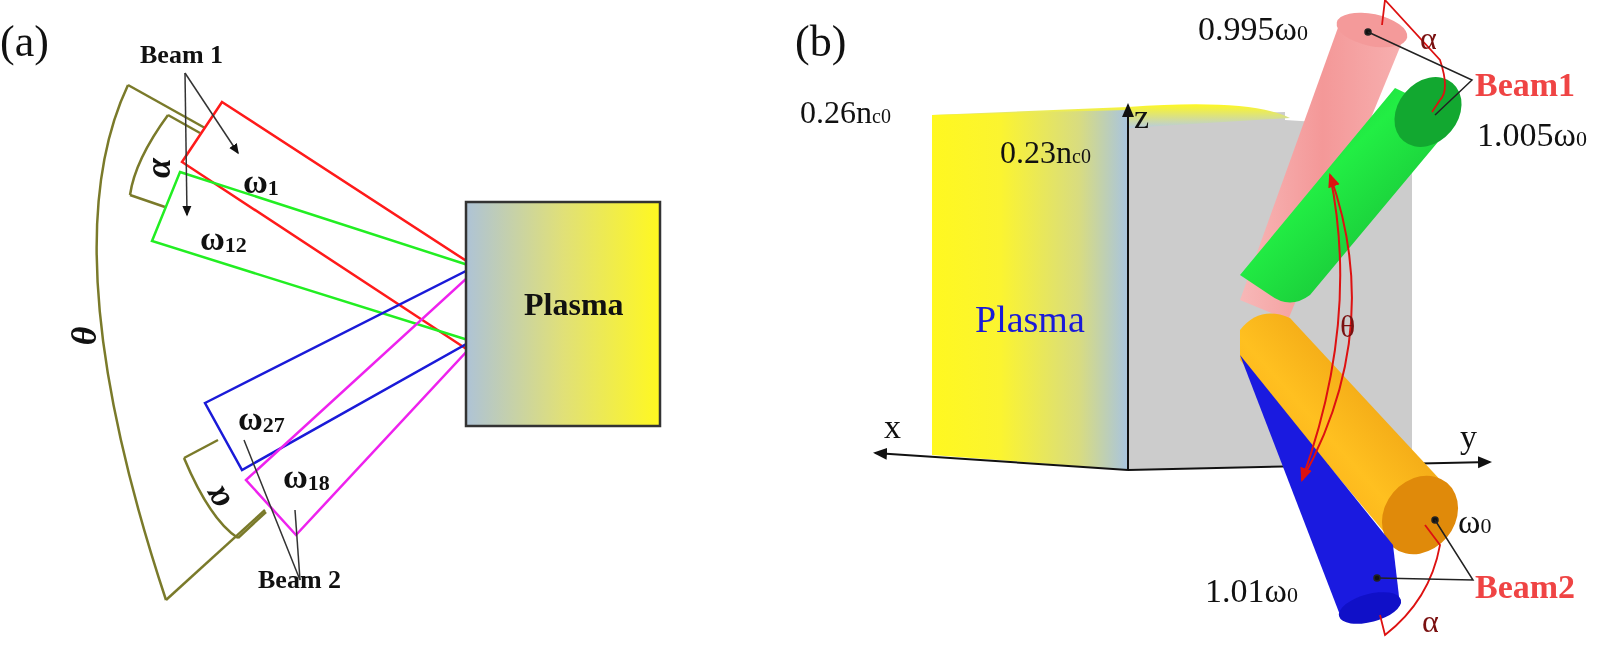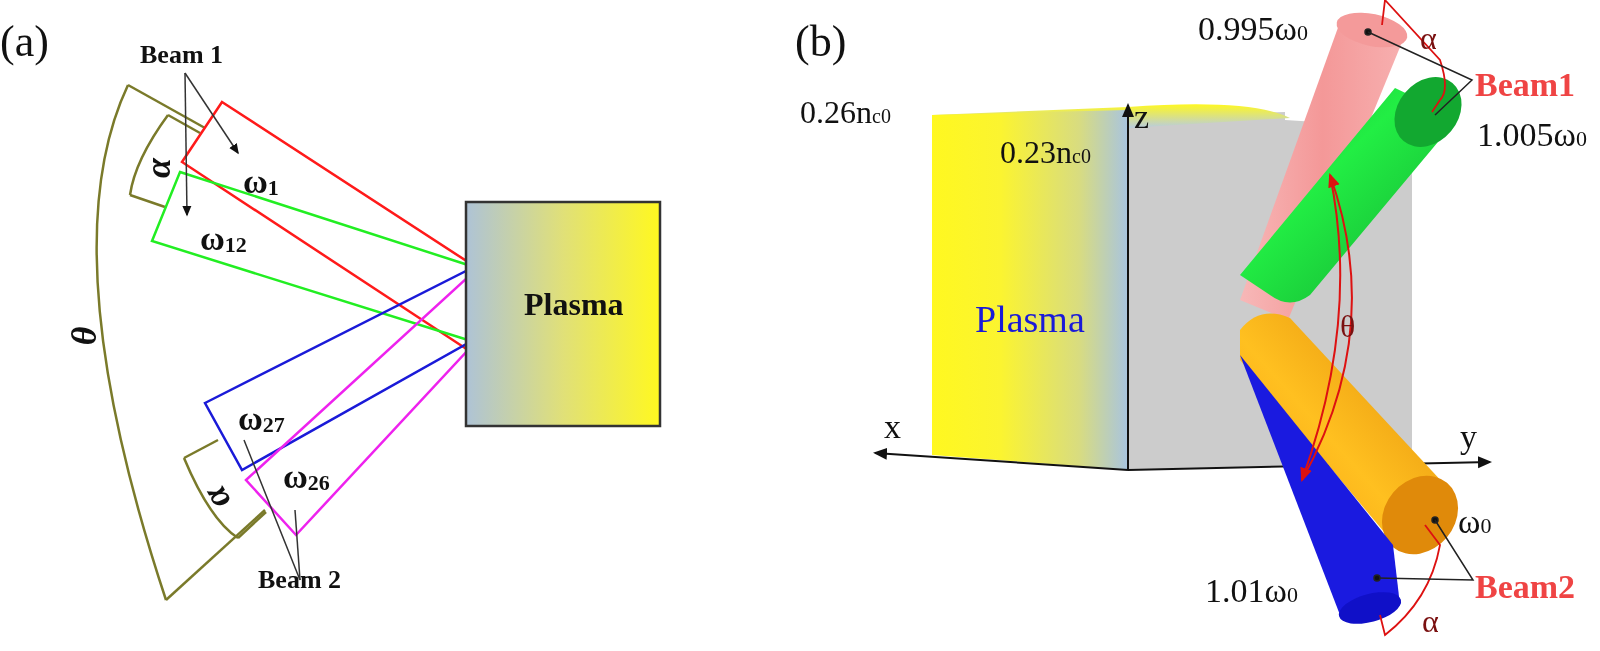--- a/index.html
+++ b/index.html
@@ -150,21 +150,21 @@
 
 <div class="lbl panel" style="left:0px;top:20px;">(a)</div>
 <div class="lbl beam-bold" style="left:140px;top:42px;">Beam 1</div>
 <div class="lbl beam-bold" style="left:258px;top:567px;">Beam 2</div>
 <div class="lbl greek-bold" style="left:148px;top:150px;transform:rotate(-90deg);">α</div>
 <div class="lbl greek-bold" style="left:206px;top:480px;transform:rotate(-120deg);">α</div>
 <div class="lbl greek-bold" style="left:75px;top:318px;transform:rotate(-90deg);">θ</div>
 <div class="lbl omega" style="left:243px;top:165px;"><span>ω</span><sub>1</sub></div>
 <div class="lbl omega" style="left:200px;top:222px;"><span>ω</span><sub>12</sub></div>
 <div class="lbl omega" style="left:238px;top:402px;"><span>ω</span><sub>27</sub></div>
-<div class="lbl omega" style="left:283px;top:460px;"><span>ω</span><sub>26</sub></div>
+<div class="lbl omega" style="left:283px;top:460px;"><span>ω</span><sub>18</sub></div>
 <div class="lbl plasma-a" style="left:524px;top:288px;">Plasma</div>
 
 <div class="lbl panel" style="left:795px;top:20px;">(b)</div>
 <div class="lbl dens" style="left:800px;top:96px;"><span>0.26n</span><sub>c0</sub></div>
 <div class="lbl dens" style="left:1000px;top:136px;"><span>0.23n</span><sub>c0</sub></div>
 <div class="lbl plasma-b" style="left:975px;top:300px;">Plasma</div>
 <div class="lbl axis" style="left:1134px;top:100px;">z</div>
 <div class="lbl axis" style="left:884px;top:410px;">x</div>
 <div class="lbl axis" style="left:1460px;top:420px;">y</div>
 <div class="lbl freq" style="left:1198px;top:12px;"><span>0.995ω</span><sub>0</sub></div>

